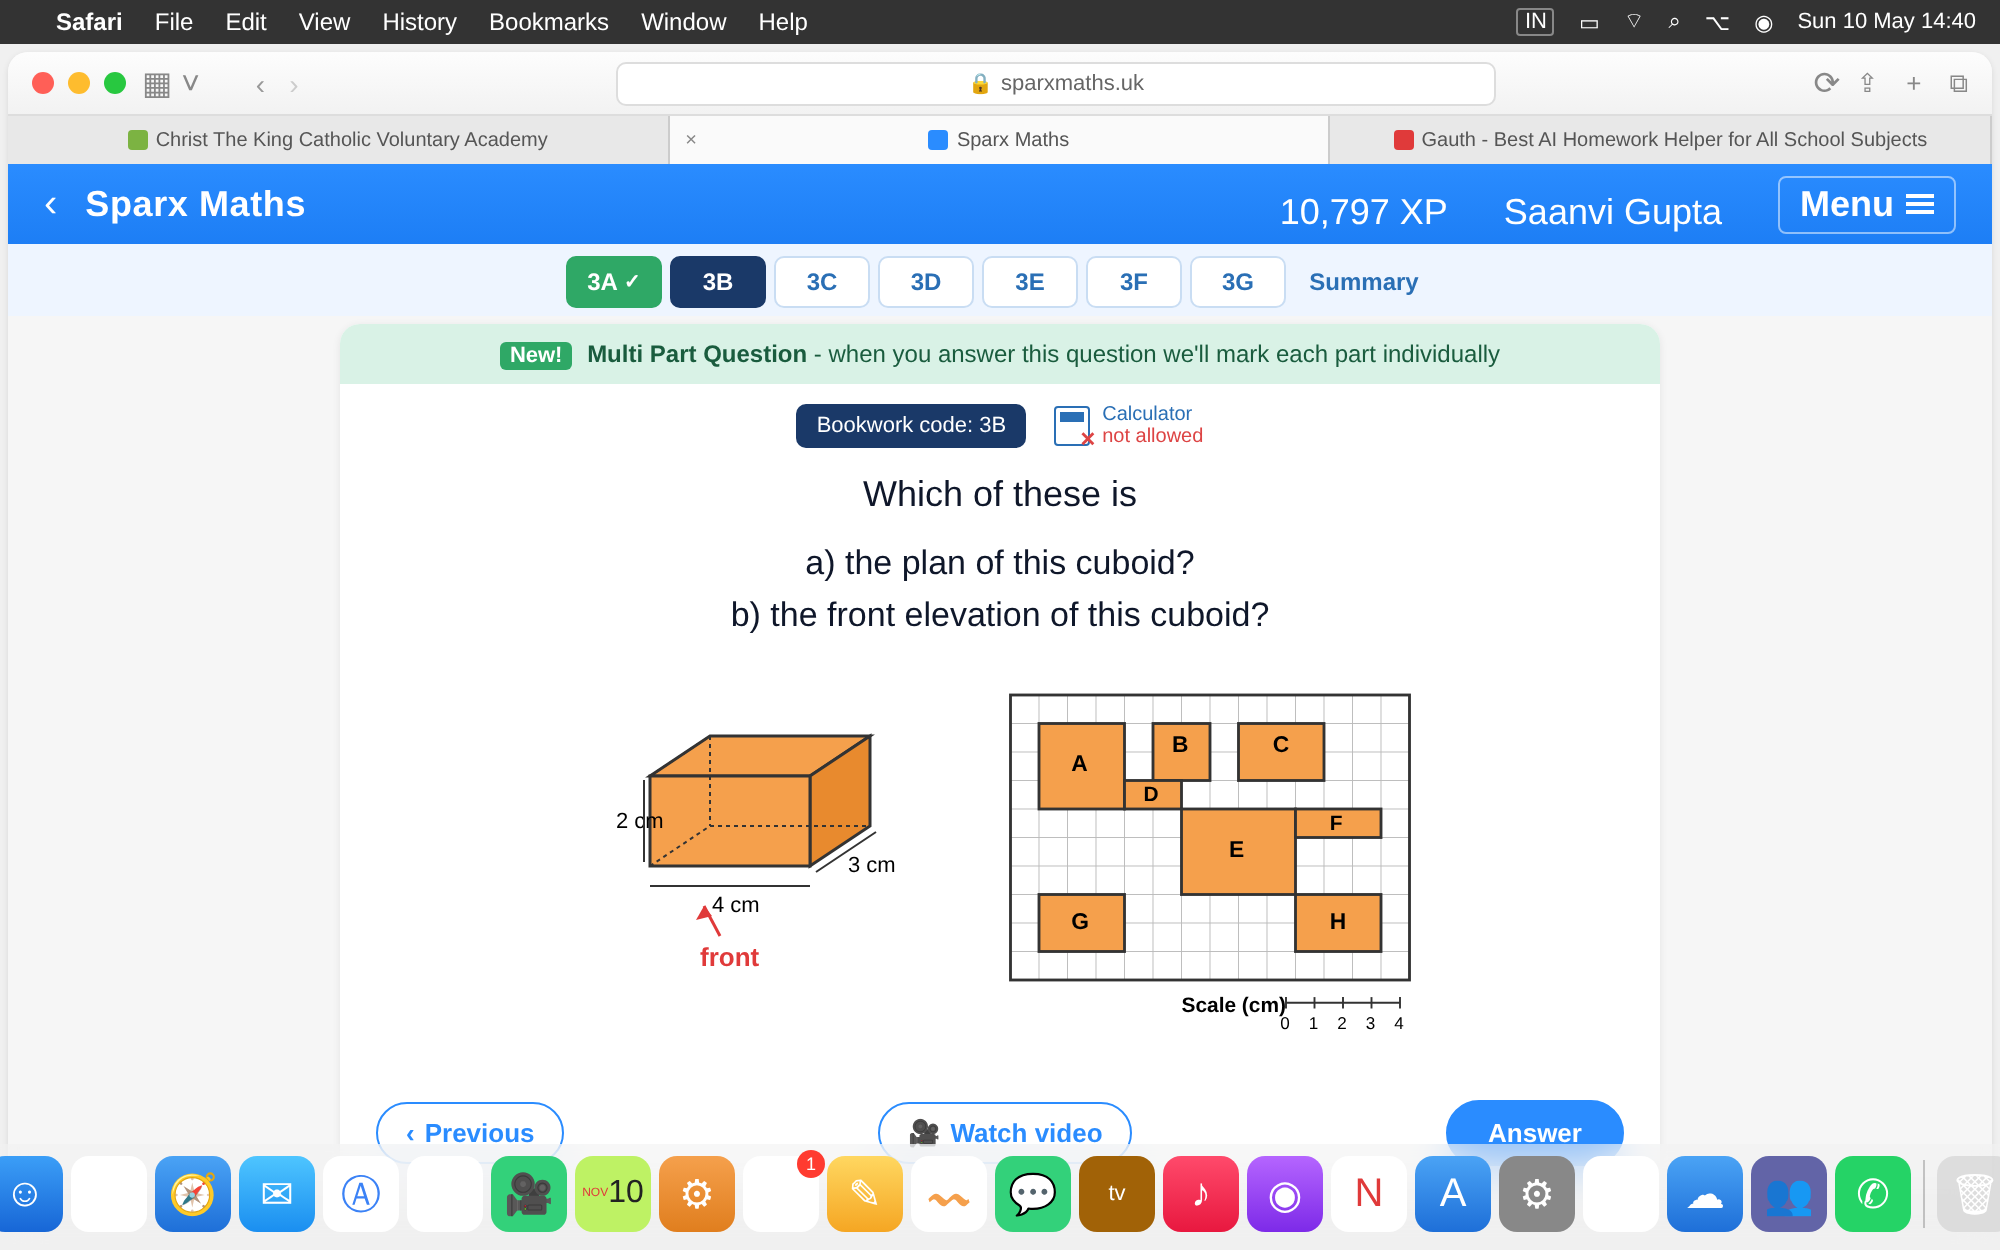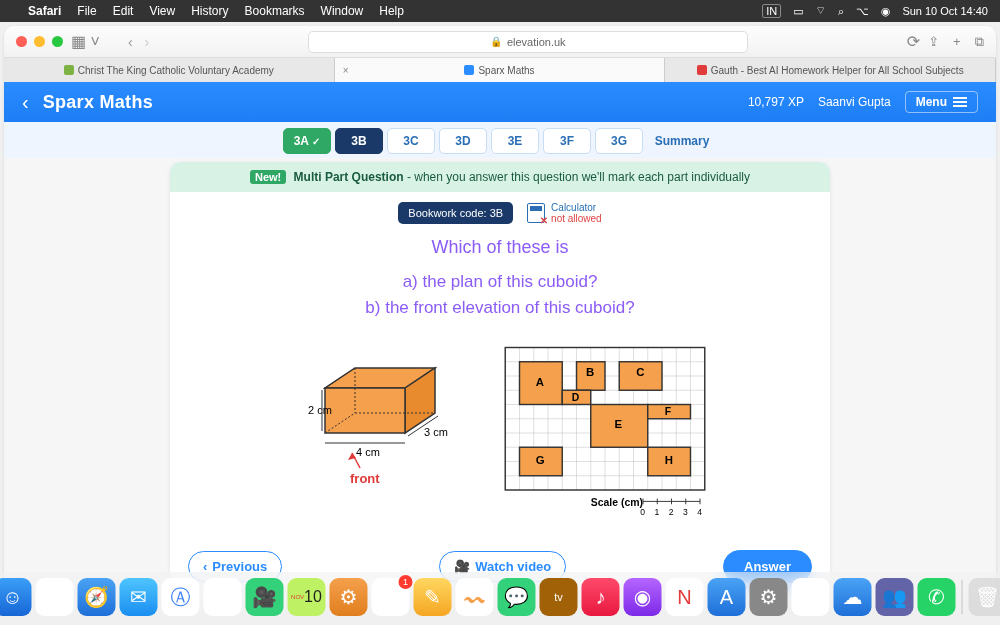--- a/index.html
+++ b/index.html
@@ -25,21 +25,21 @@
 .tab { flex: 1; display: flex; align-items: center; justify-content: center; gap: 4px; border-right: 1px solid #ccc; color: #555; position: relative; }
 .tab.active { background: #fafafa; }
 .tab-close { position: absolute; left: 8px; color: #888; }
 .tab-ico { width: 10px; height: 10px; border-radius: 2px; display: inline-block; }
 
 
 .content { height: 516px; overflow: hidden; }
 .sparx-header { height: 40px; background: linear-gradient(#2a8cff,#1d7ef5); color: #fff; display: flex; align-items: center; padding: 0 18px; }
 .sparx-back { font-size: 20px; margin-right: 14px; }
 .sparx-title { font-size: 18px; font-weight: 700; letter-spacing: 0.3px; }
-.sparx-right { margin-left: auto; display: flex; align-items: center; gap: 14px; font-size: 12px; }
+.sparx-right { margin-left: auto; display: flex; align-items: flex-end; gap: 28px; font-size: 18px; }
 .menu-btn { border: 1px solid rgba(255,255,255,0.5); padding: 3px 10px; border-radius: 4px; display: flex; align-items: center; gap: 6px; font-weight: 600; }
 .hamburger { display: inline-flex; flex-direction: column; gap: 2px; }
 .hamburger span { width: 14px; height: 2px; background: #fff; }
 
 
 .qnav { display: flex; justify-content: center; gap: 4px; padding: 6px 0 4px; background: #eef5ff; }
 .qnav-item { width: 48px; height: 26px; border: 1px solid #c9ddf3; border-radius: 5px; display: flex; align-items: center; justify-content: center; font-size: 12px; color: #2a6fb5; background: #fff; font-weight: 600; gap: 3px; }
 .qnav-item.done { background: #2fa866; color: #fff; border-color: #2fa866; }
 .qnav-item.active { background: #1a3968; color: #fff; border-color: #1a3968; }
 .qnav-item.summary { width: 70px; font-weight: 700; border: none; background: transparent; }
@@ -48,21 +48,21 @@
 .card { width: 660px; margin: 4px auto 0; background: #fff; border-radius: 10px; box-shadow: 0 1px 4px rgba(0,0,0,0.08); padding: 0 0 14px; }
 .banner { background: #d9f2e6; color: #1a5c3e; font-size: 12px; padding: 8px 14px; border-radius: 10px 10px 0 0; text-align: center; }
 .banner b { background: #2fa866; color: #fff; padding: 1px 5px; border-radius: 3px; margin-right: 4px; font-size: 11px; }
 .code-row { display: flex; justify-content: center; gap: 14px; align-items: center; padding: 10px 0 6px; }
 .bookwork { background: #1a3968; color: #fff; font-size: 11px; padding: 5px 10px; border-radius: 5px; }
 .calc { display: flex; align-items: center; gap: 6px; font-size: 10px; color: #d44; }
 .calc-ico { width: 18px; height: 20px; border: 1.5px solid #2a6fb5; border-radius: 2px; position: relative; }
 .calc-ico:before { content: ''; position: absolute; top: 2px; left: 2px; right: 2px; height: 5px; background: #2a6fb5; }
 .calc-ico:after { content: '✕'; position: absolute; bottom: -4px; right: -4px; color: #d44; font-size: 10px; font-weight: bold; }
 
-.question-text { text-align: center; font-size: 17px; color: #8b5cf6; padding: 4px 20px 8px; line-height: 1.5; }
+.question-text { text-align: center; font-size: 17px; color: #0f172a; padding: 4px 20px 8px; line-height: 1.5; }
 .question-text .lead { font-size: 18px; margin-bottom: 8px; }
 
 .diagram-row { display: flex; justify-content: center; gap: 30px; padding: 10px 20px; align-items: flex-start; }
 .cuboid-svg { width: 180px; height: 180px; }
 .grid-svg { width: 230px; height: 190px; }
 
 .card-footer { display: flex; justify-content: space-between; align-items: center; padding: 12px 18px 0; }
 .foot-btn { border: 1.5px solid #2a8cff; color: #2a8cff; background: #fff; padding: 7px 14px; border-radius: 18px; font-size: 13px; font-weight: 600; display: flex; align-items: center; gap: 5px; }
 .foot-btn.primary { background: #2a8cff; color: #fff; padding: 8px 20px; }
 
@@ -89,39 +89,39 @@
     <span>Window</span>
     <span>Help</span>
   </div>
   <div class="menubar-right">
     <span style="border:1px solid #888; padding:0 3px; border-radius:2px; font-size:11px">IN</span>
     <span>▭</span>
     <span>⌔</span>
     <span>⌕</span>
     <span>⌥</span>
     <span>◉</span>
-    <span>Sun 10 Oct 14:40</span>
+    <span>Sun 10 May 14:40</span>
   </div>
 </div>
 
 <div class="browser">
   <div class="browser-toolbar">
     <div class="traffic">
       <span class="tr-red"></span>
       <span class="tr-yel"></span>
       <span class="tr-grn"></span>
     </div>
     <span style="color:#888">▦ ˅</span>
     <div class="nav-arrows">
       <span>‹</span>
       <span style="color:#ccc">›</span>
     </div>
     <div class="url-bar">
       <span style="font-size:10px">🔒</span>
-      <span>elevation.uk</span>
+      <span>sparxmaths.uk</span>
     </div>
     <span style="color:#888">⟳</span>
     <div class="tb-right">
       <span>⇪</span>
       <span>+</span>
       <span>⧉</span>
     </div>
   </div>
   <div class="tabs-bar">
     <div class="tab">

